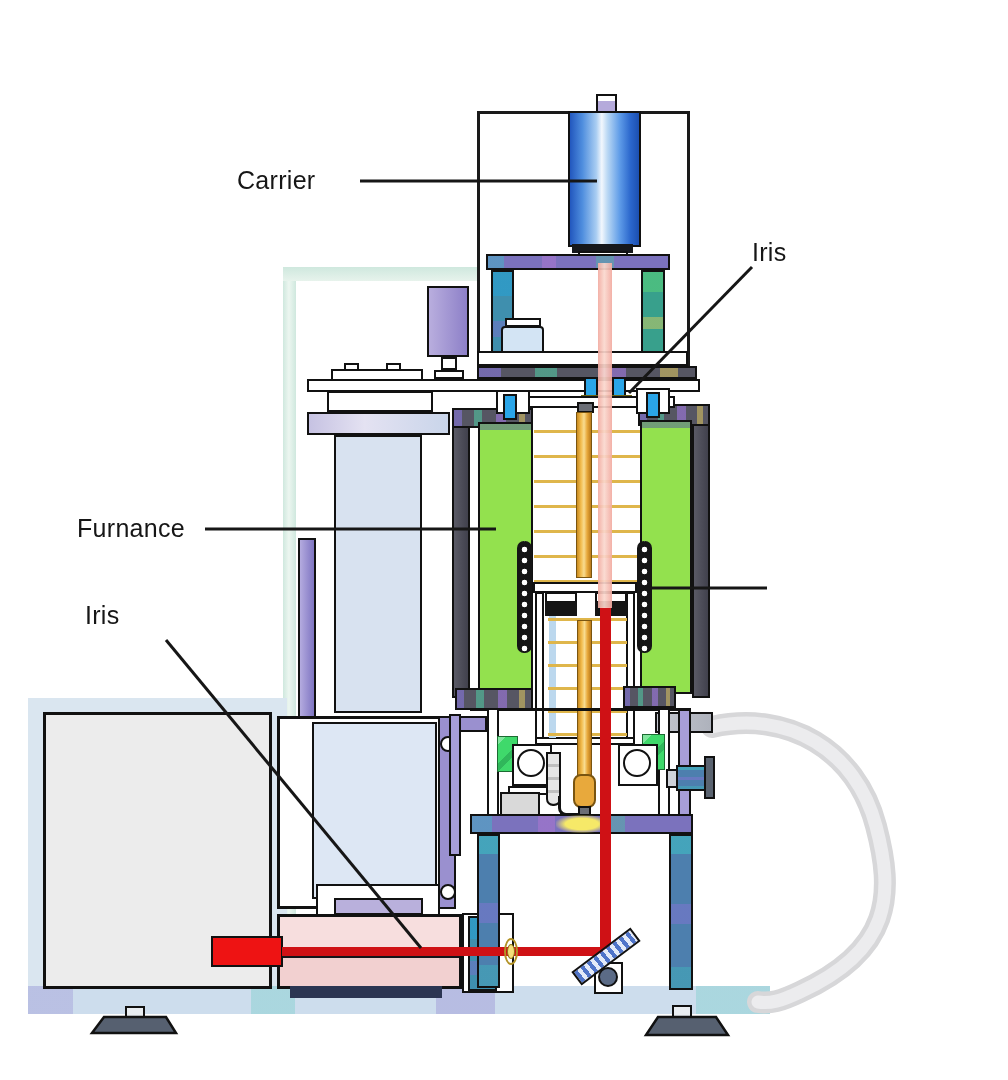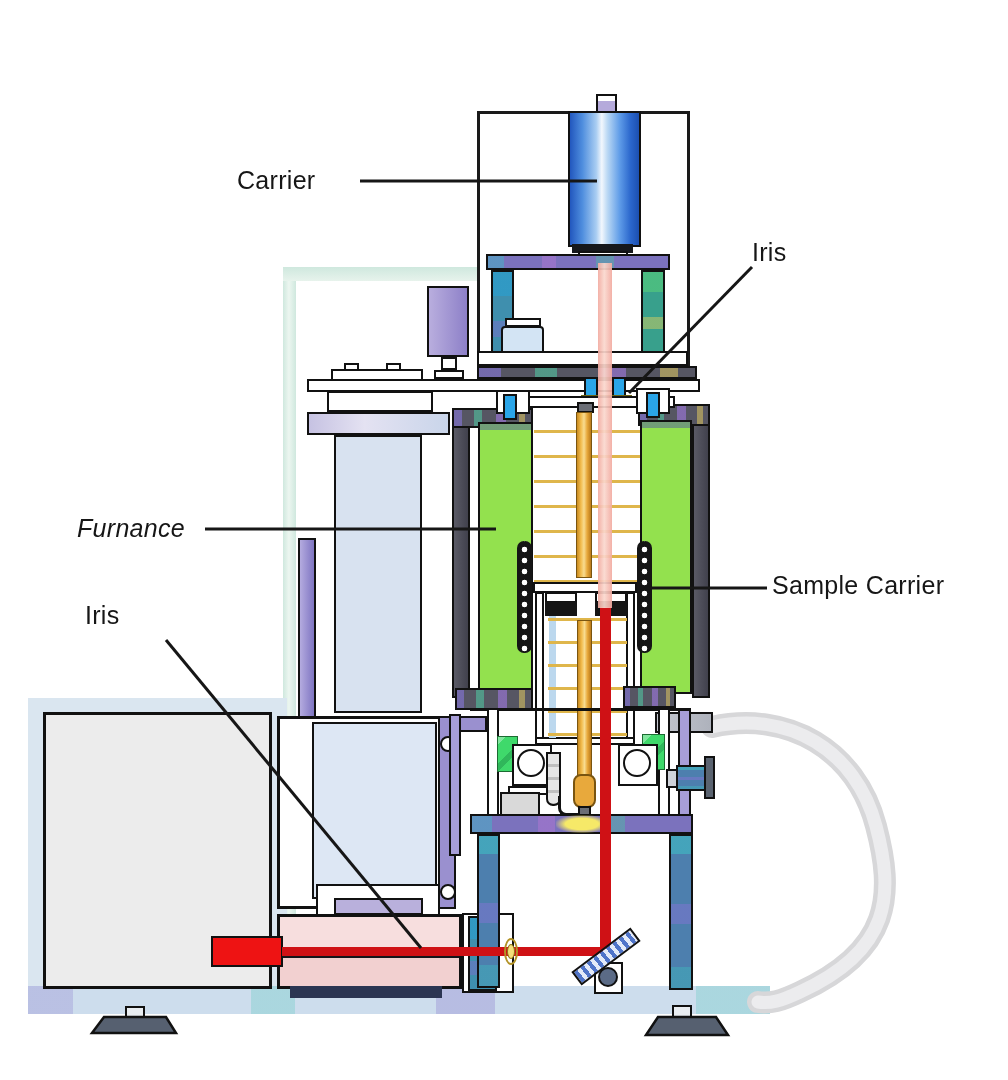--- a/index.html
+++ b/index.html
@@ -180,22 +180,21 @@
 
   <div class="a" style="left:504px;top:938px;width:14px;height:27px;border:2.5px solid #b39327;border-radius:50%;"></div>
   <div class="a" style="left:507px;top:944px;width:8px;height:15px;background:#f3e07a;border:1.5px solid #8f7516;border-radius:50%;"></div>
   <div class="a w b25" style="left:594px;top:962px;width:29px;height:32px;"></div>
   <div class="a b2" style="left:598px;top:967px;width:20px;height:20px;background:#5b6b86;border-radius:50%;"></div>
   <div class="a" style="left:569px;top:948px;width:74px;height:17px;border:2px solid #111;
        background:repeating-linear-gradient(90deg,#4f74c9 0 4px,#e3eaf8 4px 8px);transform:rotate(-37deg);"></div>
 
   <div class="lbl" style="left:237px;top:166px;">Carrier</div>
   <div class="lbl" style="left:752px;top:238px;">Iris</div>
-  <div class="lbl" style="left:77px;top:514px;font-style:italic;">Furnance</div>
-  <div class="lbl" style="left:772px;top:571px;">Sample Carrier</div>
+  <div class="lbl" style="left:77px;top:514px;">Furnance</div>
   <div class="lbl" style="left:85px;top:601px;">Iris</div>
 
   <svg width="1008" height="1080" style="pointer-events:none;">
     <path d="M360 181 H597" stroke="#161616" stroke-width="3" fill="none"></path>
     <path d="M752 267 L629 393" stroke="#161616" stroke-width="3" fill="none"></path>
     <path d="M205 529 H496" stroke="#161616" stroke-width="3" fill="none"></path>
     <path d="M767 588 H647" stroke="#161616" stroke-width="3" fill="none"></path>
     <path d="M166 640 L421 948" stroke="#161616" stroke-width="3" fill="none"></path>
   </svg>
 

